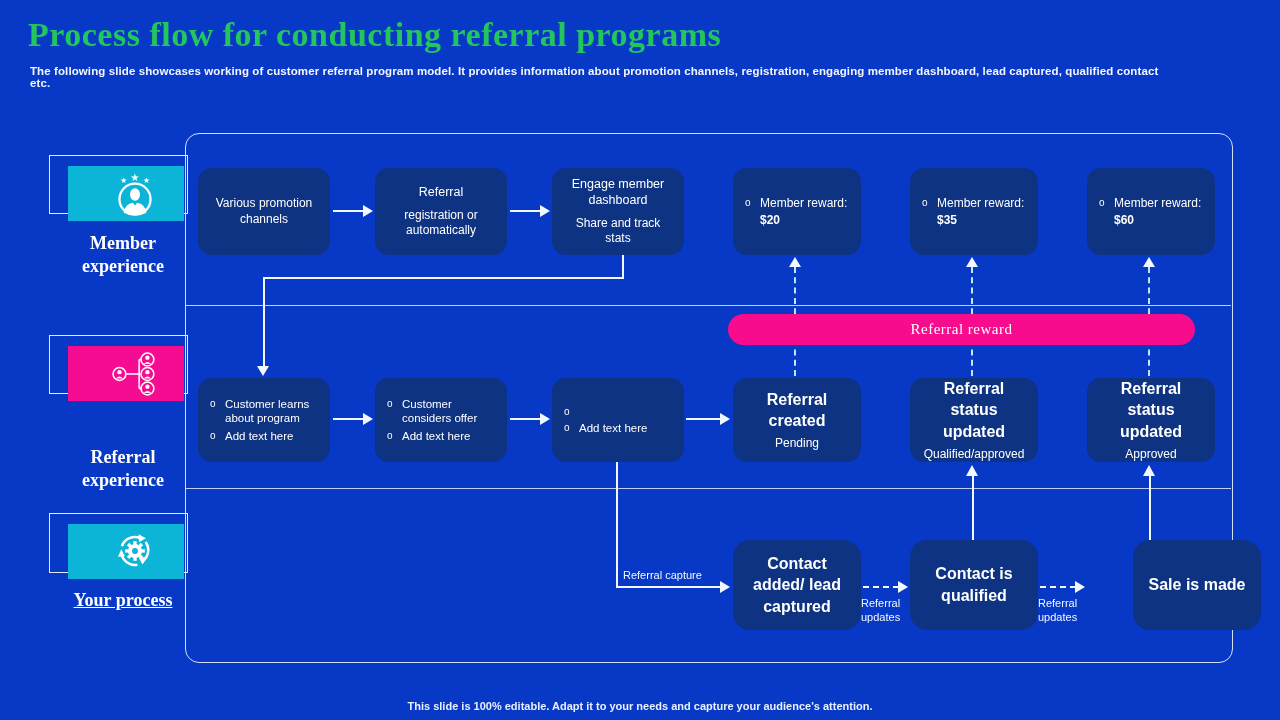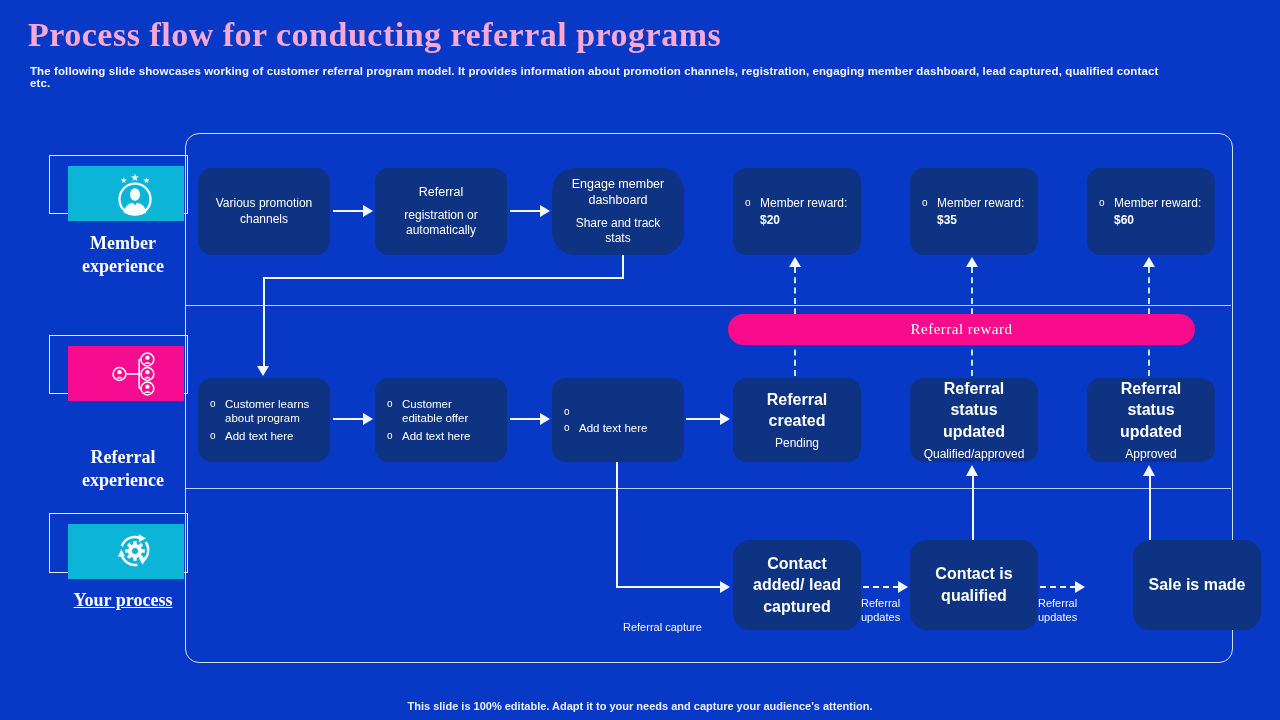--- a/index.html
+++ b/index.html
@@ -7,21 +7,21 @@
     width:1280px;height:720px;position:relative;overflow:hidden;
     background:#0838c6;
     font-family:"Liberation Sans",sans-serif;color:#fff;
   }
   .abs{position:absolute;}
 
   
   .title{
     left:28px;top:16px;width:900px;
     font-family:"Liberation Serif","DejaVu Serif",serif;
-    font-weight:bold;font-size:34px;letter-spacing:.5px;color:#f9a8d4;
+    font-weight:bold;font-size:34px;letter-spacing:.5px;color:#22c55e;
   }
   .subtitle{
     left:30px;top:65px;width:1140px;
     font-size:11.5px;font-weight:600;color:#f2f6ff;letter-spacing:.1px;
   }
   .footer{
     left:0;top:700px;width:1280px;text-align:center;
     font-size:11px;font-weight:600;color:#e9f0ff;
   }
 
@@ -151,21 +151,21 @@
 </div>
 <div class="abs lane-label" style="left:73px;top:589px;width:100px;text-decoration:underline;">Your process</div>
 
 <div class="abs node" style="left:198px;top:168px;width:132px;height:87px;">
   <div>Various promotion channels</div>
 </div>
 <div class="abs node" style="left:375px;top:168px;width:132px;height:87px;">
   <div class="node-t">Referral</div>
   <div class="node-s">registration or automatically</div>
 </div>
-<div class="abs node" style="left:552px;top:168px;width:132px;height:87px;border-radius:23px;">
+<div class="abs node" style="left:552px;top:168px;width:132px;height:87px;">
   <div class="node-t">Engage member dashboard</div>
   <div class="node-s">Share and track stats</div>
 </div>
 
 <div class="abs node" style="left:733px;top:168px;width:128px;height:87px;">
   <div class="reward-line">
       <span class="bchar">o</span>
       <span><span>Member reward: </span><b>$20</b></span>
     </div>
 </div>
@@ -193,21 +193,21 @@
     <div class="bitem">
         <span class="bchar">o</span>
         <span>Add text here</span>
       </div>
   </div>
 </div>
 <div class="abs node" style="left:375px;top:378px;width:132px;height:84px;">
   <div class="blist">
     <div class="bitem">
         <span class="bchar">o</span>
-        <span>Customer editable offer</span>
+        <span>Customer considers offer</span>
       </div>
     <div class="bitem">
         <span class="bchar">o</span>
         <span>Add text here</span>
       </div>
   </div>
 </div>
 <div class="abs node" style="left:552px;top:378px;width:132px;height:84px;">
   <div class="blist">
     <div class="bitem">
@@ -268,21 +268,21 @@
 <div class="abs tri tri-r" style="left:720px;top:413px;"></div>
 
 <div class="abs tri tri-u" style="left:966px;top:465px;border-bottom-width:11px;"></div>
 <div class="abs ln" style="left:972px;top:475px;width:2px;height:65px;"></div>
 <div class="abs tri tri-u" style="left:1143px;top:465px;border-bottom-width:11px;"></div>
 <div class="abs ln" style="left:1149px;top:475px;width:2px;height:65px;"></div>
 
 <div class="abs ln" style="left:616px;top:462px;width:2px;height:126px;"></div>
 <div class="abs ln" style="left:616px;top:586px;width:104px;height:2px;"></div>
 <div class="abs tri tri-r" style="left:720px;top:581px;"></div>
-<div class="abs conn-label" style="left:623px;top:620px;width:100px;">Referral capture</div>
+<div class="abs conn-label" style="left:623px;top:568px;width:100px;">Referral capture</div>
 
 <div class="abs dashh" style="left:863px;top:586px;width:36px;"></div>
 <div class="abs tri tri-r" style="left:898px;top:581px;"></div>
 <div class="abs conn-label" style="left:861px;top:596px;width:50px;">Referral updates</div>
 
 <div class="abs dashh" style="left:1040px;top:586px;width:36px;"></div>
 <div class="abs tri tri-r" style="left:1075px;top:581px;"></div>
 <div class="abs conn-label" style="left:1038px;top:596px;width:50px;">Referral updates</div>
 
 <div class="abs footer">This slide is 100% editable.  Adapt it to your needs and capture your audience's attention.</div>

